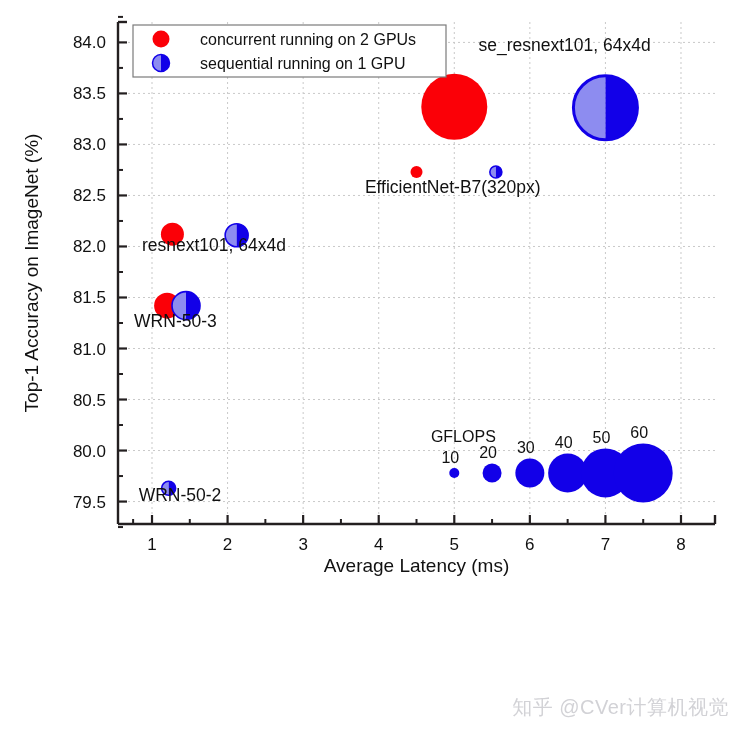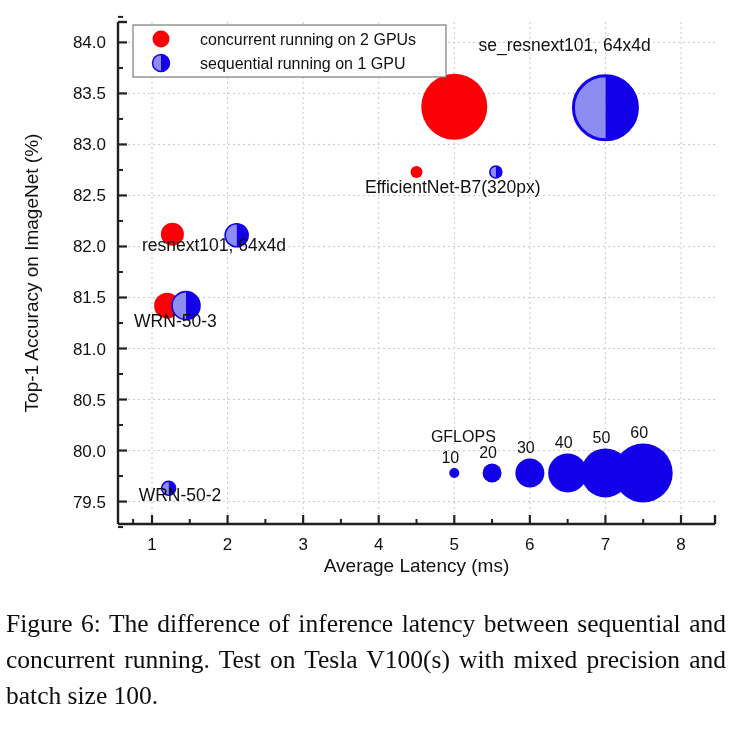--- a/index.html
+++ b/index.html
@@ -201,15 +201,15 @@
         <rect x="133" y="25" width="313" height="52" fill="#ffffff" stroke="#7b7b7b" stroke-width="1.2"></rect>
         <circle cx="161" cy="39" r="8.5" fill="#fb0007"></circle>
         <text x="200" y="45" text-anchor="start" class="legend-text">concurrent running on 2 GPUs</text>
         <path d="M 161 54.5 A 8.5 8.5 0 0 0 161 71.5 Z" fill="#8d8cf0"></path>
         <path d="M 161 54.5 A 8.5 8.5 0 0 1 161 71.5 Z" fill="#1200e8"></path>
         <circle cx="161" cy="63" r="8.5" fill="none" stroke="#1200e8" stroke-width="1.5"></circle>
         <text x="200" y="69" text-anchor="start" class="legend-text">sequential running on 1 GPU</text>
       </svg>
   </div>
 
-  <div class="caption">Figure 6: The difference of inference latency between sequential and concurrent running. Test on Tesla V100(s) with mixed precision and batch size 100.</div>
-
+
+  <div class="watermark">知乎 @CVer计算机视觉</div>
 </div>
 
 </body></html>

